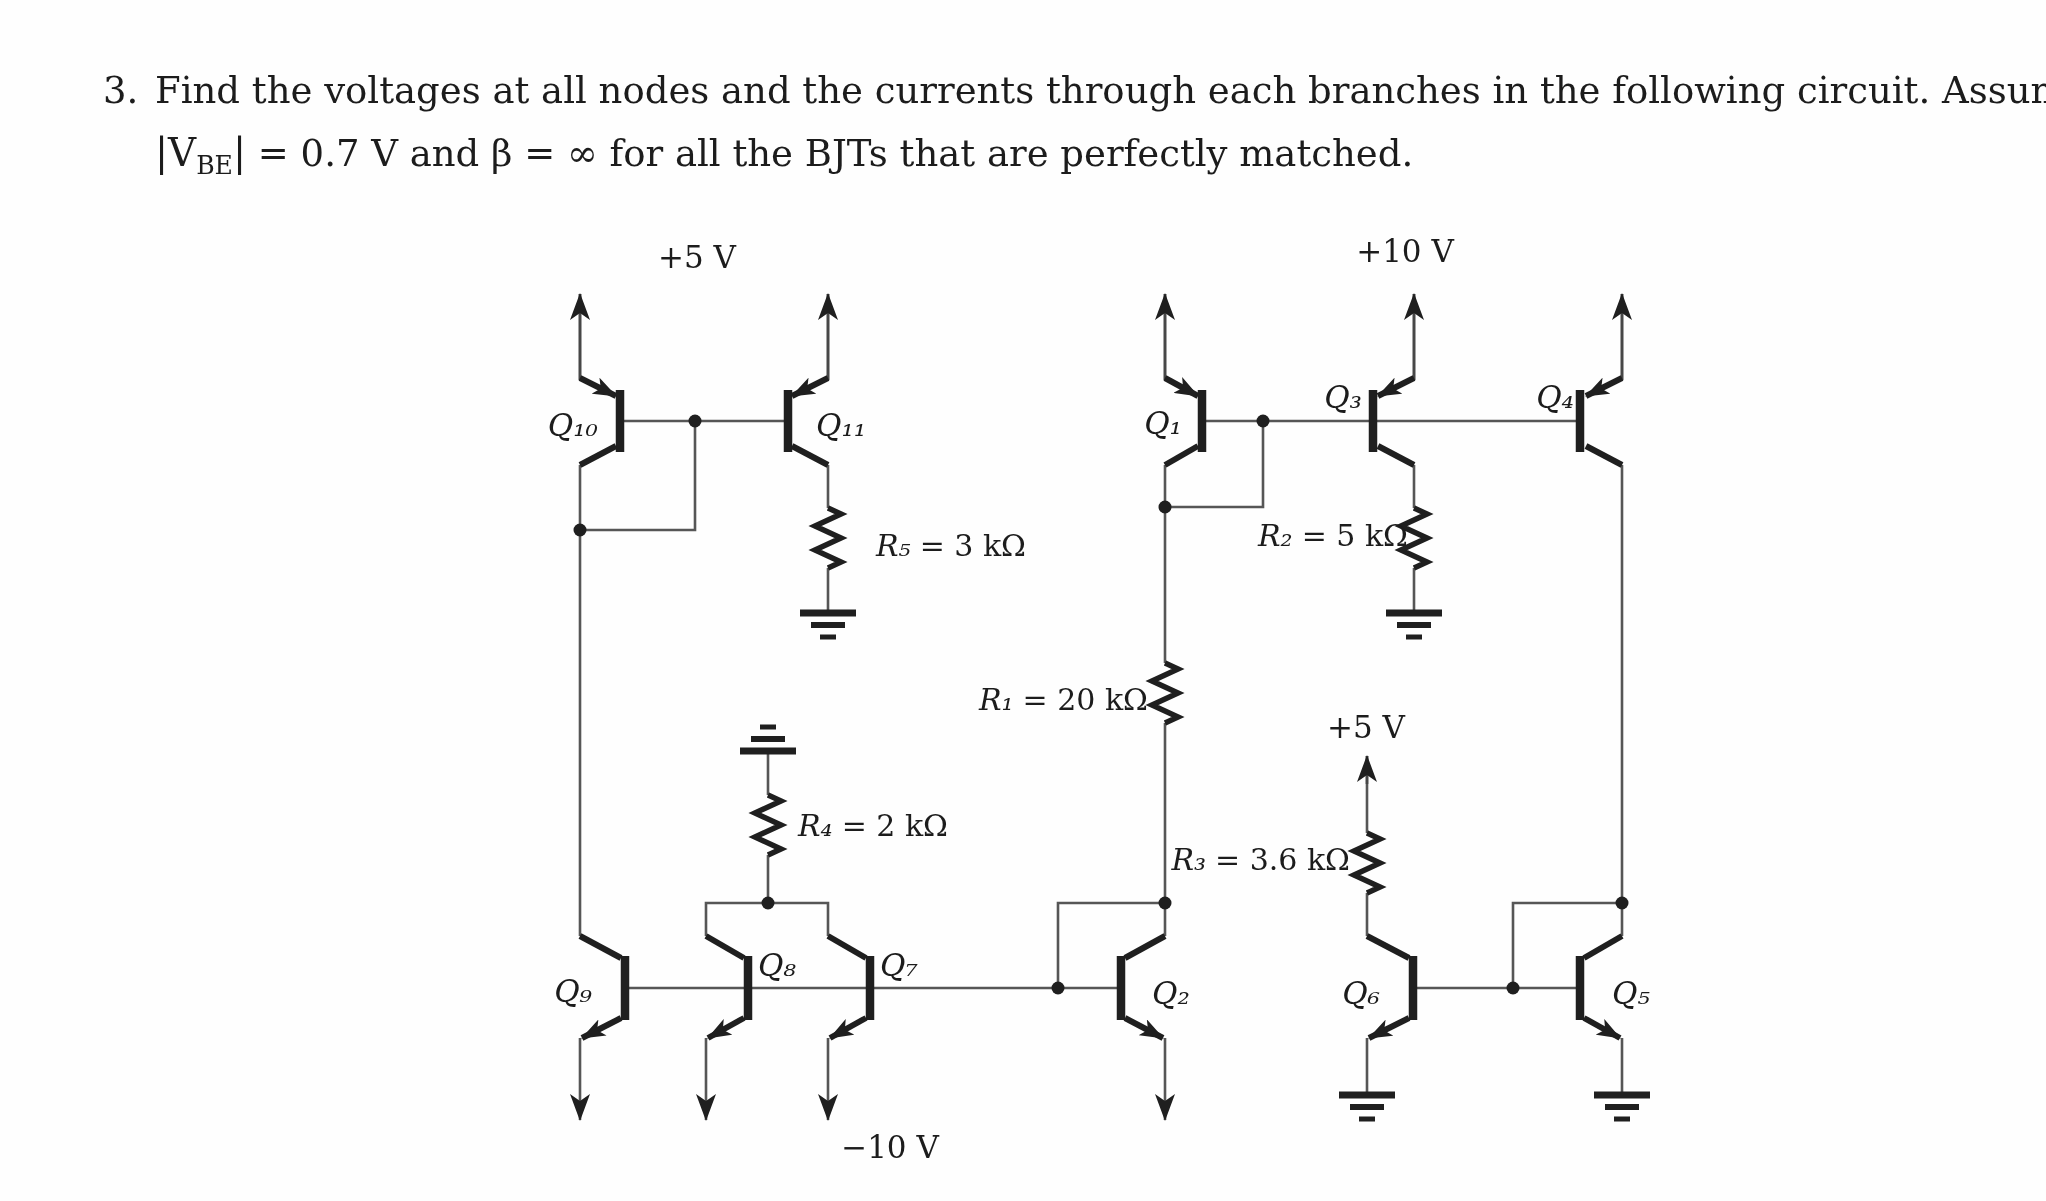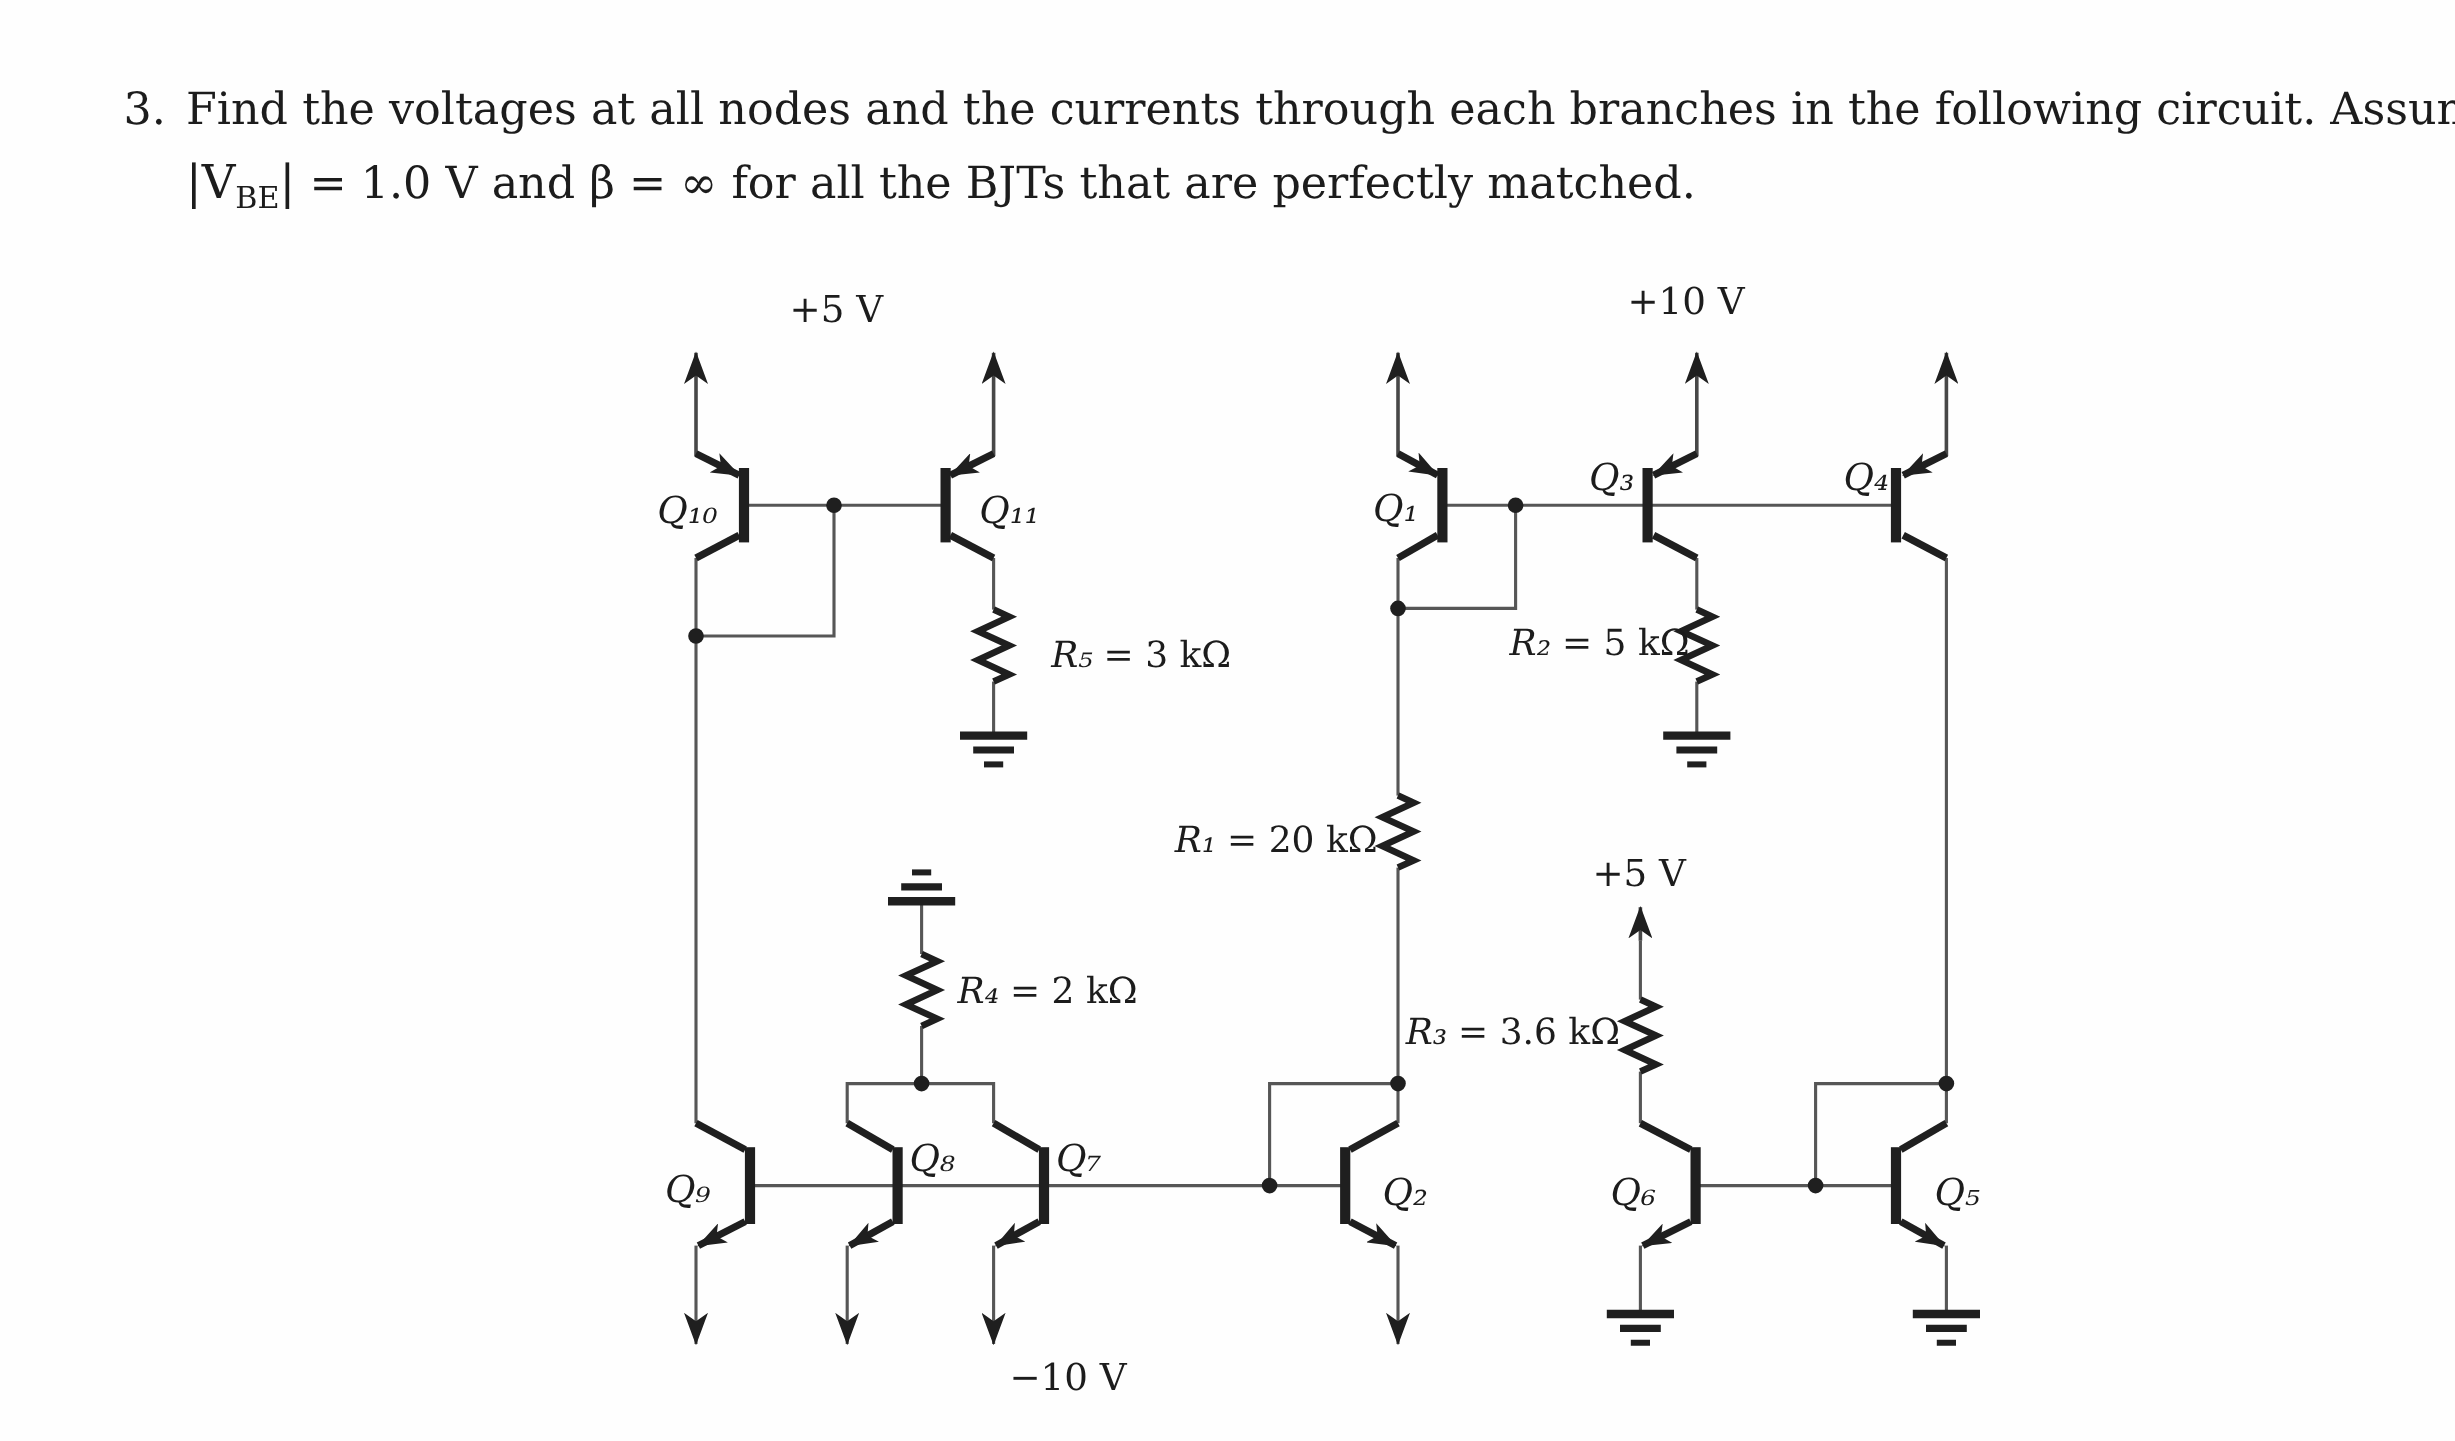--- a/index.html
+++ b/index.html
@@ -34,21 +34,21 @@
 </style>
 </head>
 <body>
 
 <div class="canvas">
 
   <div class="problem">
     <span class="num">3.</span>
     <div class="lines">
       <div>Find the voltages at all nodes and the currents through each branches in the following circuit. Assume</div>
-      <div><span class="vbar">|V</span><sub>BE</sub><span class="vbar">|</span><span> = 1.0 V and β = ∞ for all the BJTs that are perfectly matched.</span></div>
+      <div><span class="vbar">|V</span><sub>BE</sub><span class="vbar">|</span><span> = 0.7 V and β = ∞ for all the BJTs that are perfectly matched.</span></div>
     </div>
   </div>
 
   <svg width="2046" height="1201" viewBox="0 0 2046 1201" style="position:absolute;left:0;top:0;">
     <defs>
       <marker id="mEm" markerUnits="userSpaceOnUse" markerWidth="26" markerHeight="18" refX="23" refY="9" orient="auto">
         <path d="M0,0 L24,9 L0,18 L6,9 Z" fill="#1f1f1f"></path>
       </marker>
       <marker id="mSup" markerUnits="userSpaceOnUse" markerWidth="30" markerHeight="20" refX="26" refY="10" orient="auto">
         <path d="M0,0 L27,10 L0,20 L7,10 Z" fill="#1f1f1f"></path>

